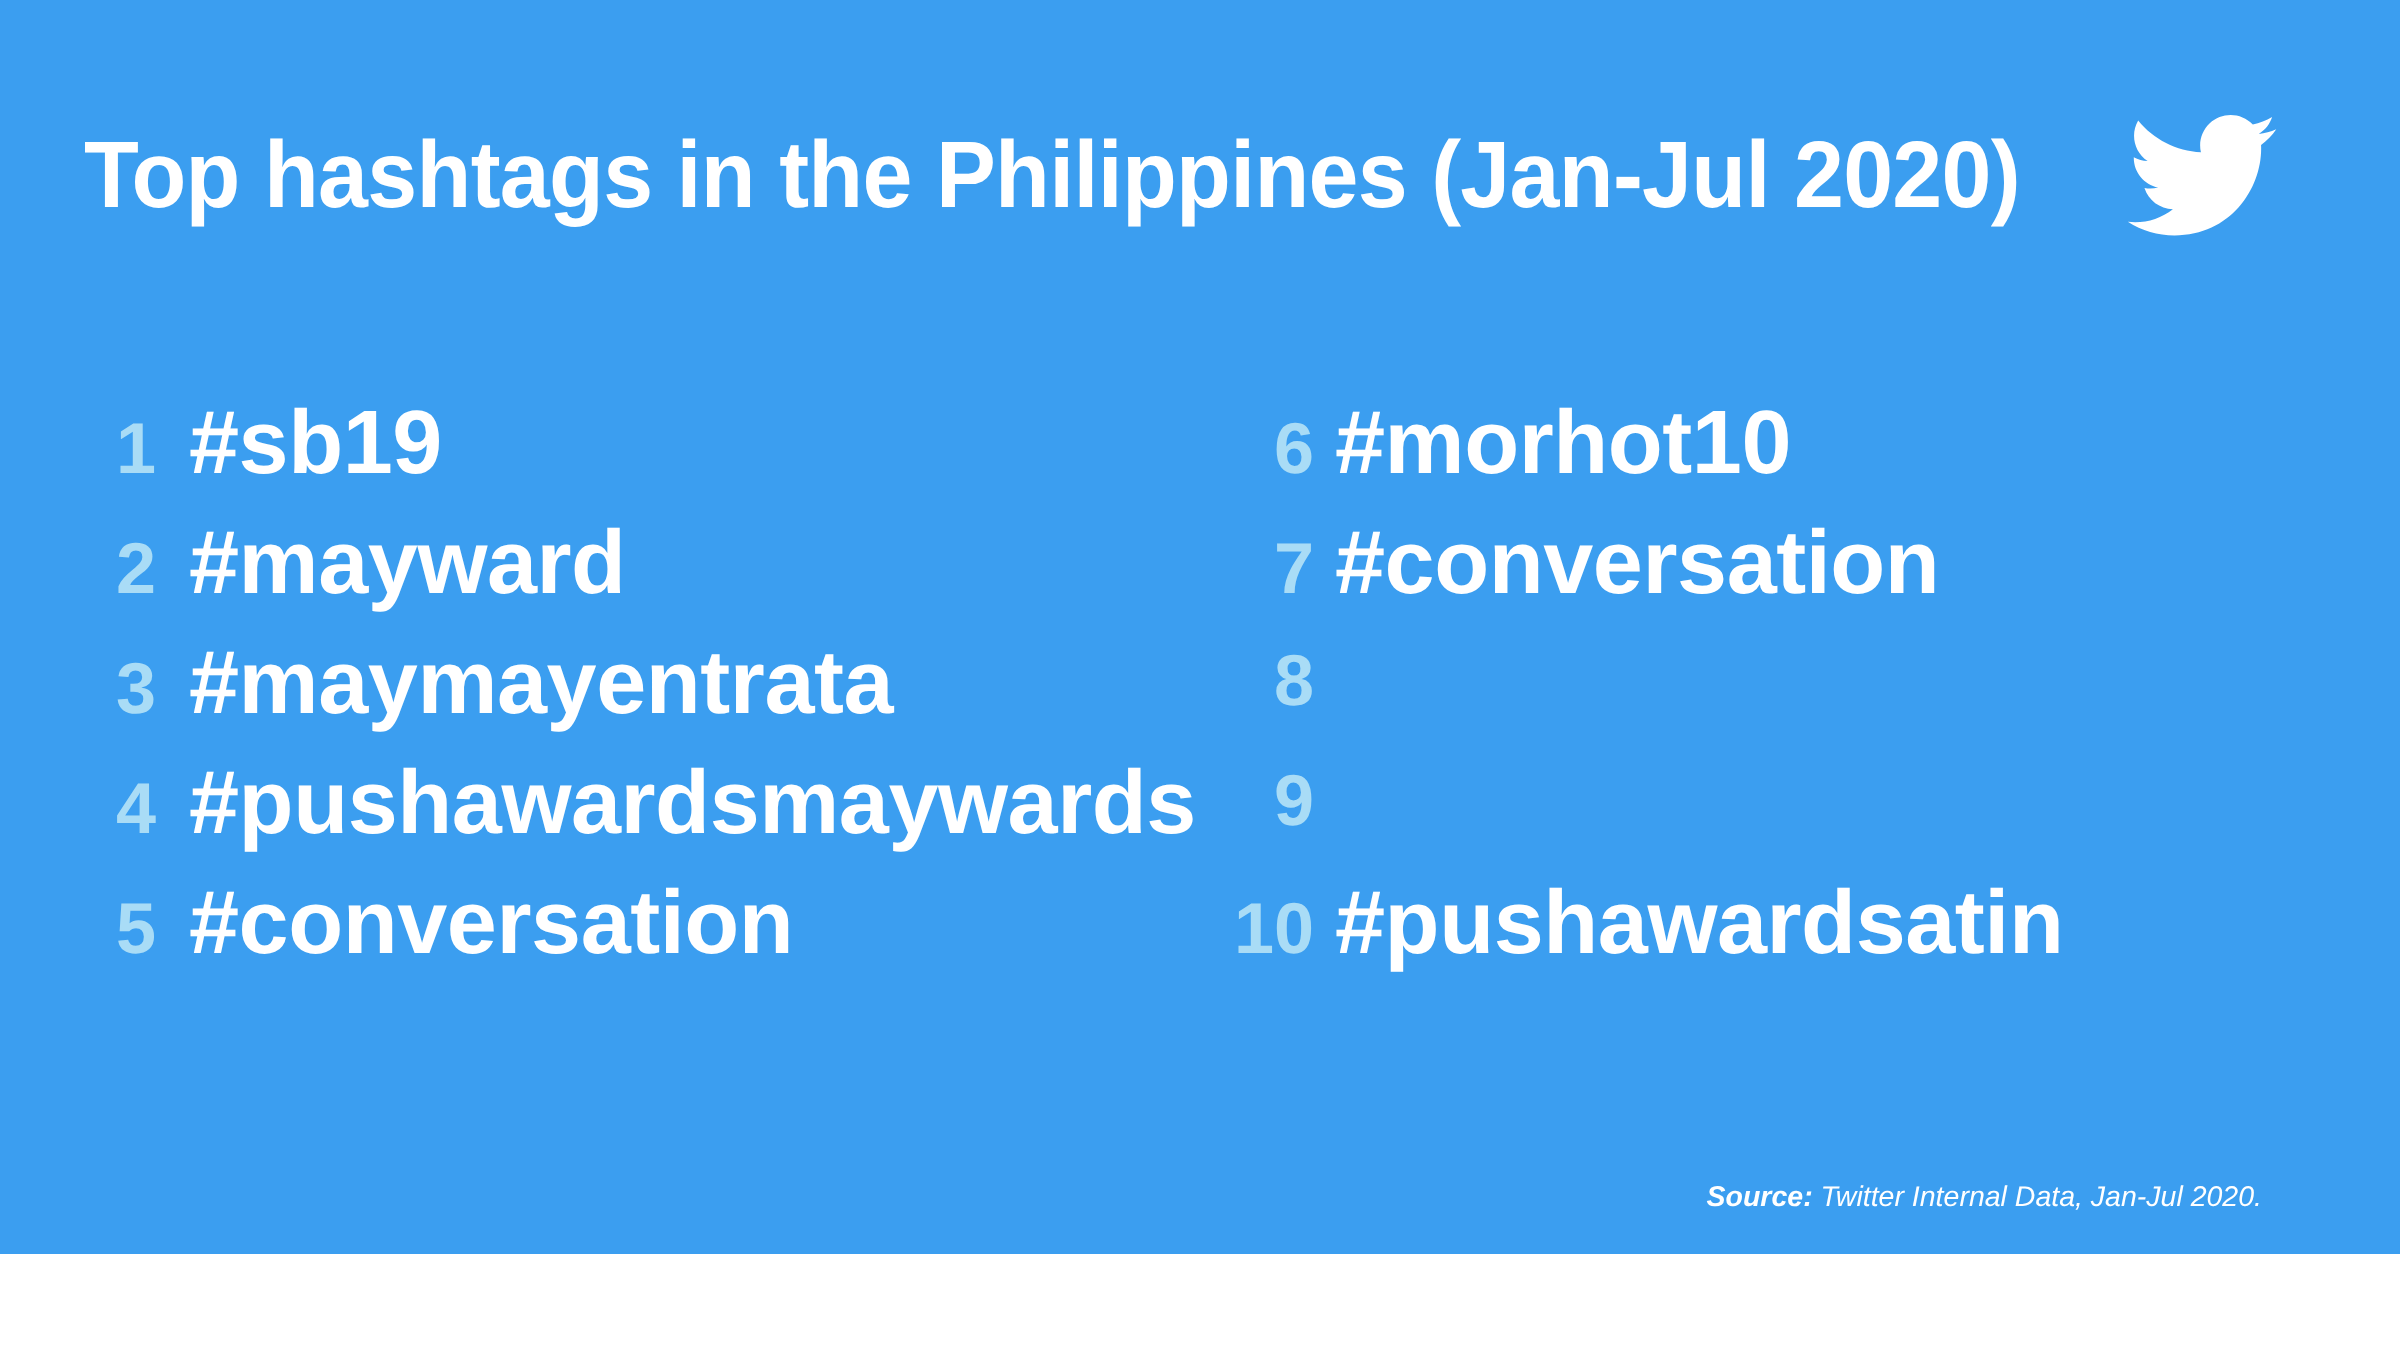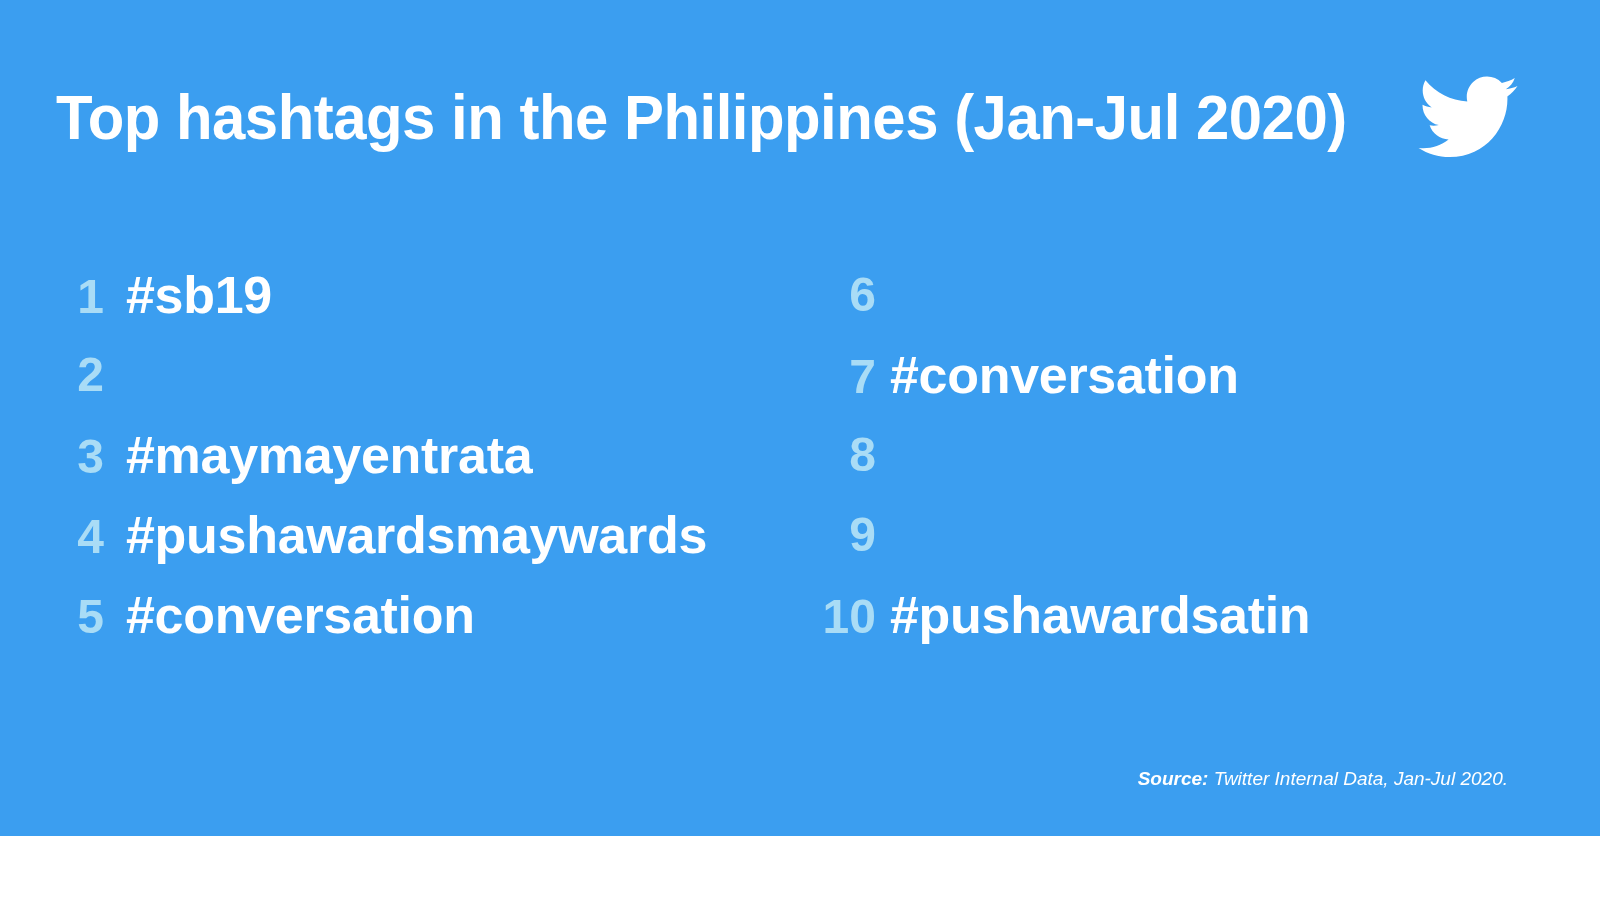--- a/index.html
+++ b/index.html
@@ -66,34 +66,34 @@
     color: #a9dcf6;
     text-align: right;
     line-height: 80px;
     flex: 0 0 auto;
   }
   #col-left .rank  { width: 48px; margin-right: 22px; }
   #col-right .rank { width: 76px; margin-right: 14px; }
 
   .tag {
     font-family: "Liberation Sans Narrow", "Liberation Sans", sans-serif;
-    font-size: 52px;
+    font-size: 60px;
     font-weight: bold;
     color: #ffffff;
     line-height: 80px;
     white-space: nowrap;
     letter-spacing: -0.3px;
     flex: 0 1 auto;
   }
 
   
   #source {
     position: absolute;
     right: 92px;
-    top: 766px;
+    top: 786px;
     text-align: right;
     color: #ffffff;
     font-family: "Liberation Sans Narrow", "Liberation Sans", sans-serif;
     font-size: 19px;
     font-style: italic;
     line-height: 25px;
     white-space: nowrap;
   }
   #source .lbl { font-weight: bold; font-style: italic; }
 </style>
@@ -110,38 +110,40 @@
     </svg>
   </div>
 
   <div id="col-left" class="column">
     <div class="row">
       <span class="rank">1</span>
       <span class="tag">#sb19</span>
     </div>
     <div class="row">
       <span class="rank">2</span>
+      <span class="tag">#mayward</span>
     </div>
     <div class="row">
       <span class="rank">3</span>
       <span class="tag">#maymayentrata</span>
     </div>
     <div class="row">
       <span class="rank">4</span>
       <span class="tag">#pushawardsmaywards</span>
     </div>
     <div class="row">
       <span class="rank">5</span>
       <span class="tag">#conversation</span>
     </div>
   </div>
 
   <div id="col-right" class="column">
     <div class="row">
       <span class="rank">6</span>
+      <span class="tag">#morhot10</span>
     </div>
     <div class="row">
       <span class="rank">7</span>
       <span class="tag">#conversation</span>
     </div>
     <div class="row">
       <span class="rank">8</span>
     </div>
     <div class="row">
       <span class="rank">9</span>

